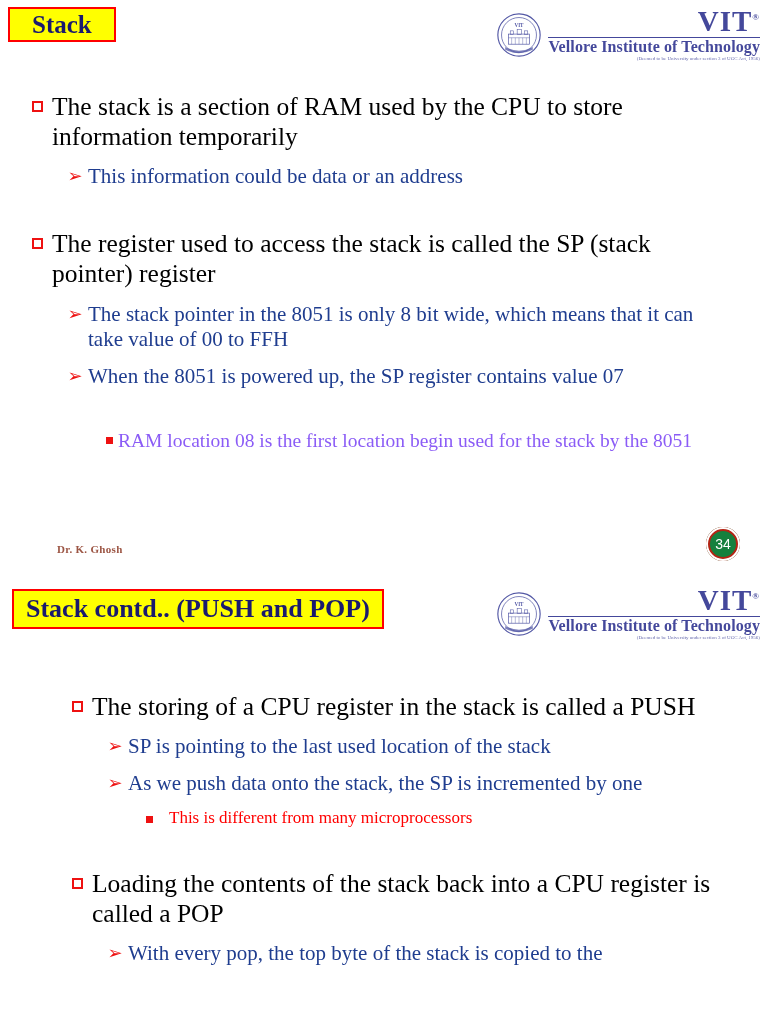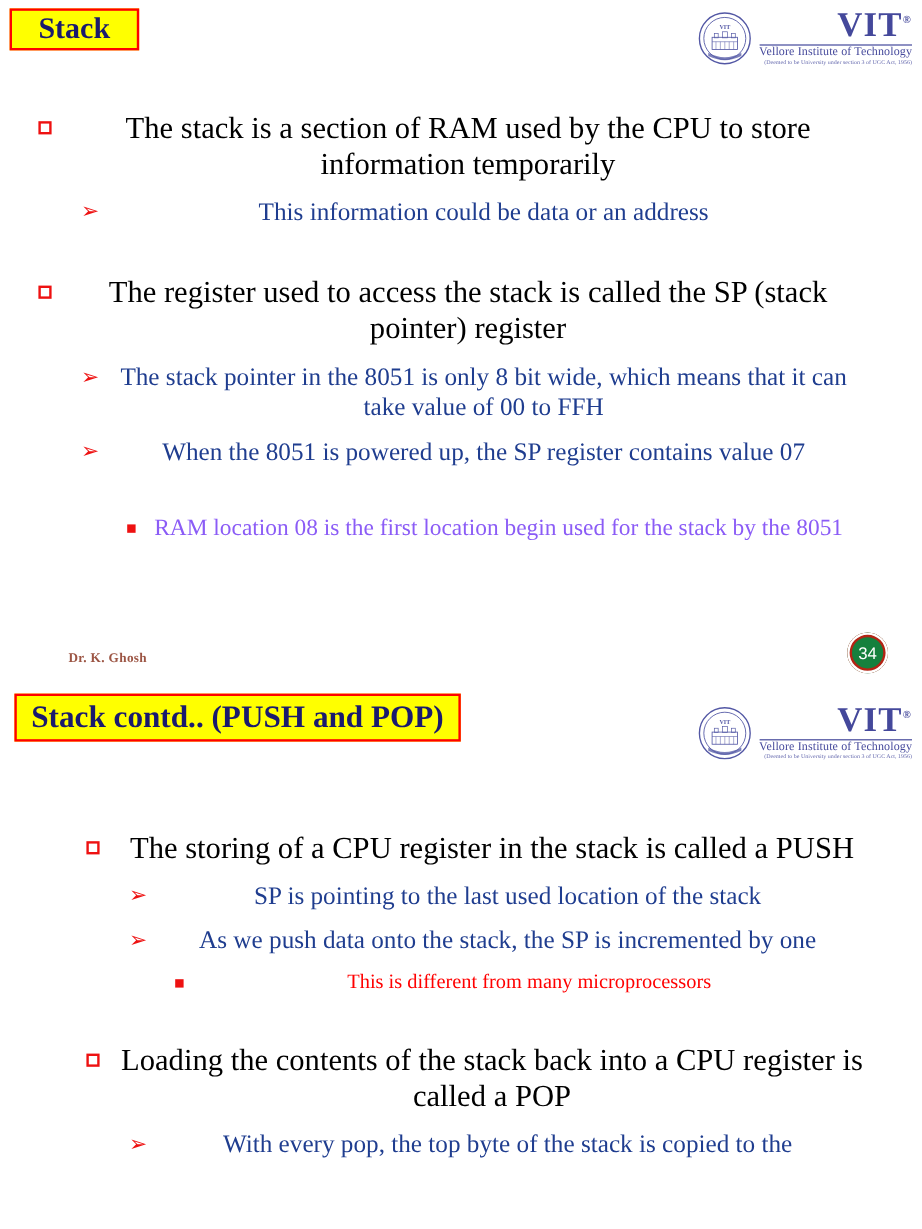--- a/index.html
+++ b/index.html
@@ -41,21 +41,21 @@
   }
   #slide-1 .title-box {
     left: 8px;
     top: 7px;
     height: 31px;
     padding: 0 22px;
     font-size: 25px;
   }
   #slide-2 .title-box {
     left: 12px;
-    top: 11px;
+    top: 22px;
     height: 36px;
     padding: 0 12px;
     font-size: 26px;
   }
 
   
   .vit-logo {
     position: absolute;
     display: flex;
     align-items: center;
@@ -91,22 +91,22 @@
     top: -0.9em;
   }
   .vit-rule {
     width: 100%;
     height: 1.5px;
     background: #3b3f96;
     margin: 1px 0 1px 0;
   }
   .vit-sub {
     font-family: "Liberation Serif", "DejaVu Serif", serif;
-    font-weight: normal;
-    font-size: 10px;
+    font-weight: bold;
+    font-size: 16px;
     color: #3b3f96;
     white-space: nowrap;
     letter-spacing: 0.1px;
   }
   .vit-tiny {
     font-family: "Liberation Serif", "DejaVu Serif", serif;
     font-size: 5px;
     color: #5b5fa8;
     white-space: nowrap;
     transform: scaleY(0.95);
@@ -119,21 +119,20 @@
     left: 0;
     right: 0;
   }
   #slide-1 .bullets { top: 92px; }
   #slide-2 .bullets { top: 125px; padding-left: 40px; }
 
   .b {
     position: relative;
     display: flex;
     align-items: flex-start;
-    text-align: center;
   }
   .b .marker {
     flex: 0 0 auto;
     display: inline-flex;
     align-items: flex-start;
     justify-content: center;
   }
   .b .txt {
     flex: 1 1 auto;
   }

